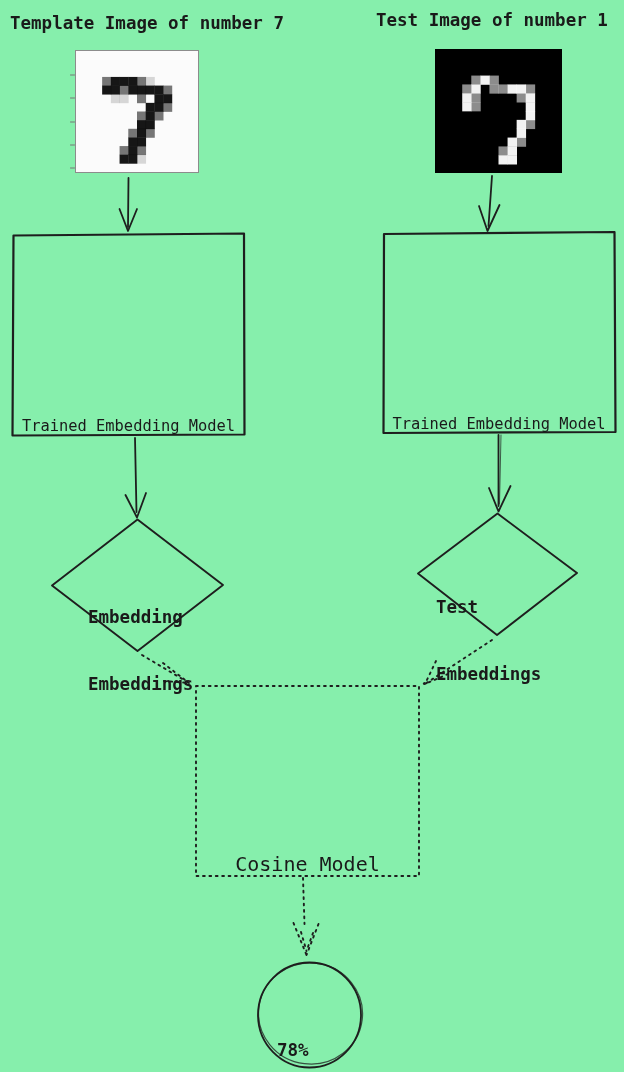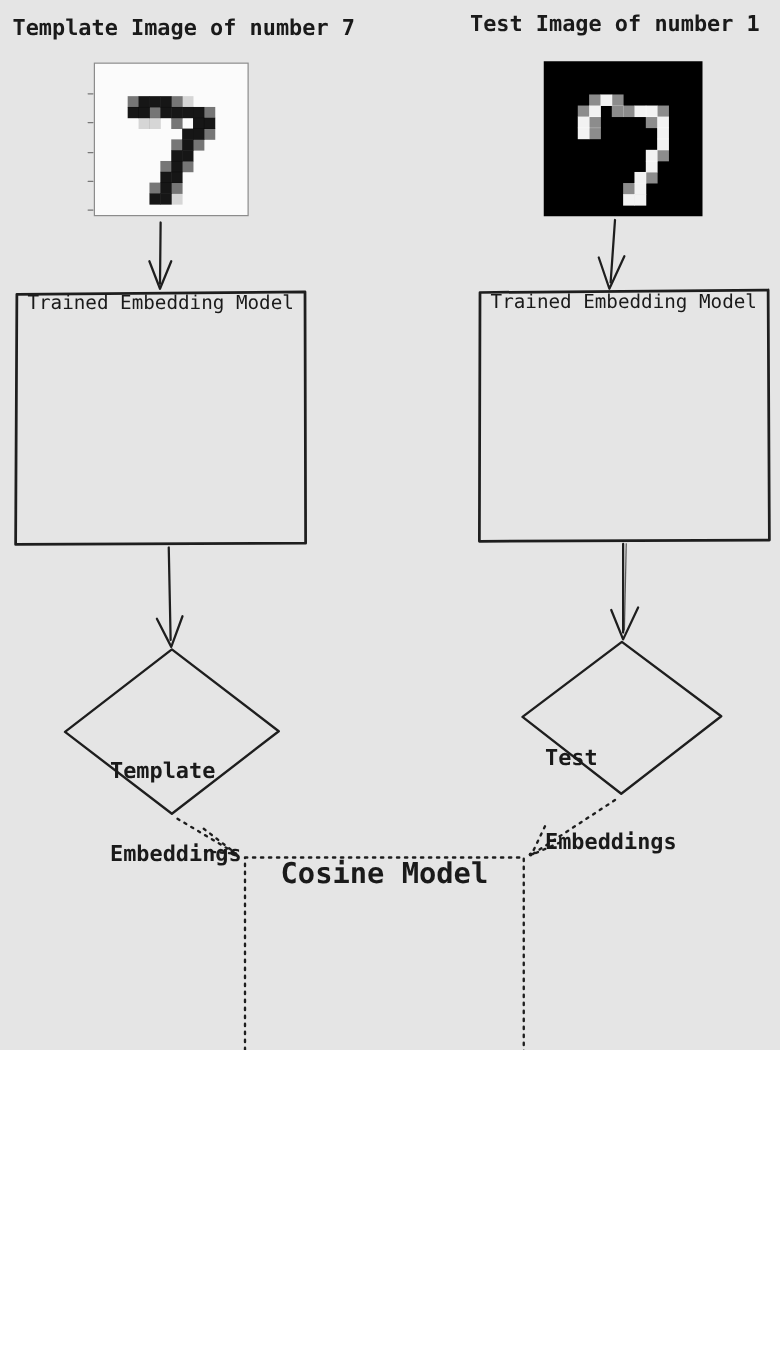--- a/index.html
+++ b/index.html
@@ -1,37 +1,37 @@
 <!DOCTYPE html>
 <html style="--stroke: #1e1e1e;"><head>
 <meta charset="utf-8">
 <title>Embedding Similarity Flow Diagram</title>
 <style>
   :root { --stroke:#1e1e1e; --text:#1a1a1a; }
   html,body { margin:0; padding:0; background:#ffffff; }
   .stage {
-    position:relative; width:624px; height:840px; overflow:hidden;
-    background:#e5e5e5;
+    position:relative; width:624px; height:1072px; overflow:hidden;
+    background:#86efac;
     font-family:"DejaVu Sans Mono","Liberation Mono",monospace;
     color:var(--text);
   }
   .layer { position:absolute; left:0; top:0; }
   .digit-img { position:absolute; display:block; }
   .digit-template { left:75px; top:50px; width:124px; height:123px; border:1px solid #8c8c8c; box-sizing:border-box; }
   .digit-test { left:435px; top:49px; width:127px; height:124px; }
   .txt { position:absolute; white-space:pre; color:var(--text); }
   .title { font-size:17.5px; font-weight:600; letter-spacing:0; }
   .boxlabel {
-    display:flex; align-items:flex-start; justify-content:center;
+    display:flex; align-items:flex-end; justify-content:center;
     font-size:15.4px; font-weight:500; text-align:center;
   }
   .diamondlabel { font-size:17.5px; font-weight:600; line-height:22.4px; }
   .cosinelabel {
-    display:flex; align-items:flex-start; justify-content:center;
-    font-size:23px; font-weight:700;
+    display:flex; align-items:flex-end; justify-content:center;
+    font-size:20px; font-weight:400;
   }
   .resultlabel { font-size:17.5px; font-weight:600; line-height:23px; }
   .line { display:block; }
 </style>
 </head>
 <body>
 
 <div class="stage">
 
   <svg class="layer" width="624" height="1076" viewBox="0 0 624 1076" xmlns="http://www.w3.org/2000/svg">
@@ -158,21 +158,21 @@
 
   <div class="txt boxlabel" style="left:12px; top:233px; width:233px; height:202px;">
     <span>Trained Embedding Model</span>
   </div>
 
   <div class="txt boxlabel" style="left:383px; top:232px; width:232px; height:201px;">
     <span>Trained Embedding Model</span>
   </div>
 
   <div class="txt diamondlabel" style="left:88px; top:561px;">
-    <span class="line">Template</span>
+    <span class="line">Embedding</span>
     <span class="line">Embeddings</span>
   </div>
 
   <div class="txt diamondlabel" style="left:436px; top:551px;">
     <span class="line">Test</span>
     <span class="line">Embeddings</span>
   </div>
 
   <div class="txt cosinelabel" style="left:196px; top:686px; width:223px; height:190px;">
     <span>Cosine Model</span>

